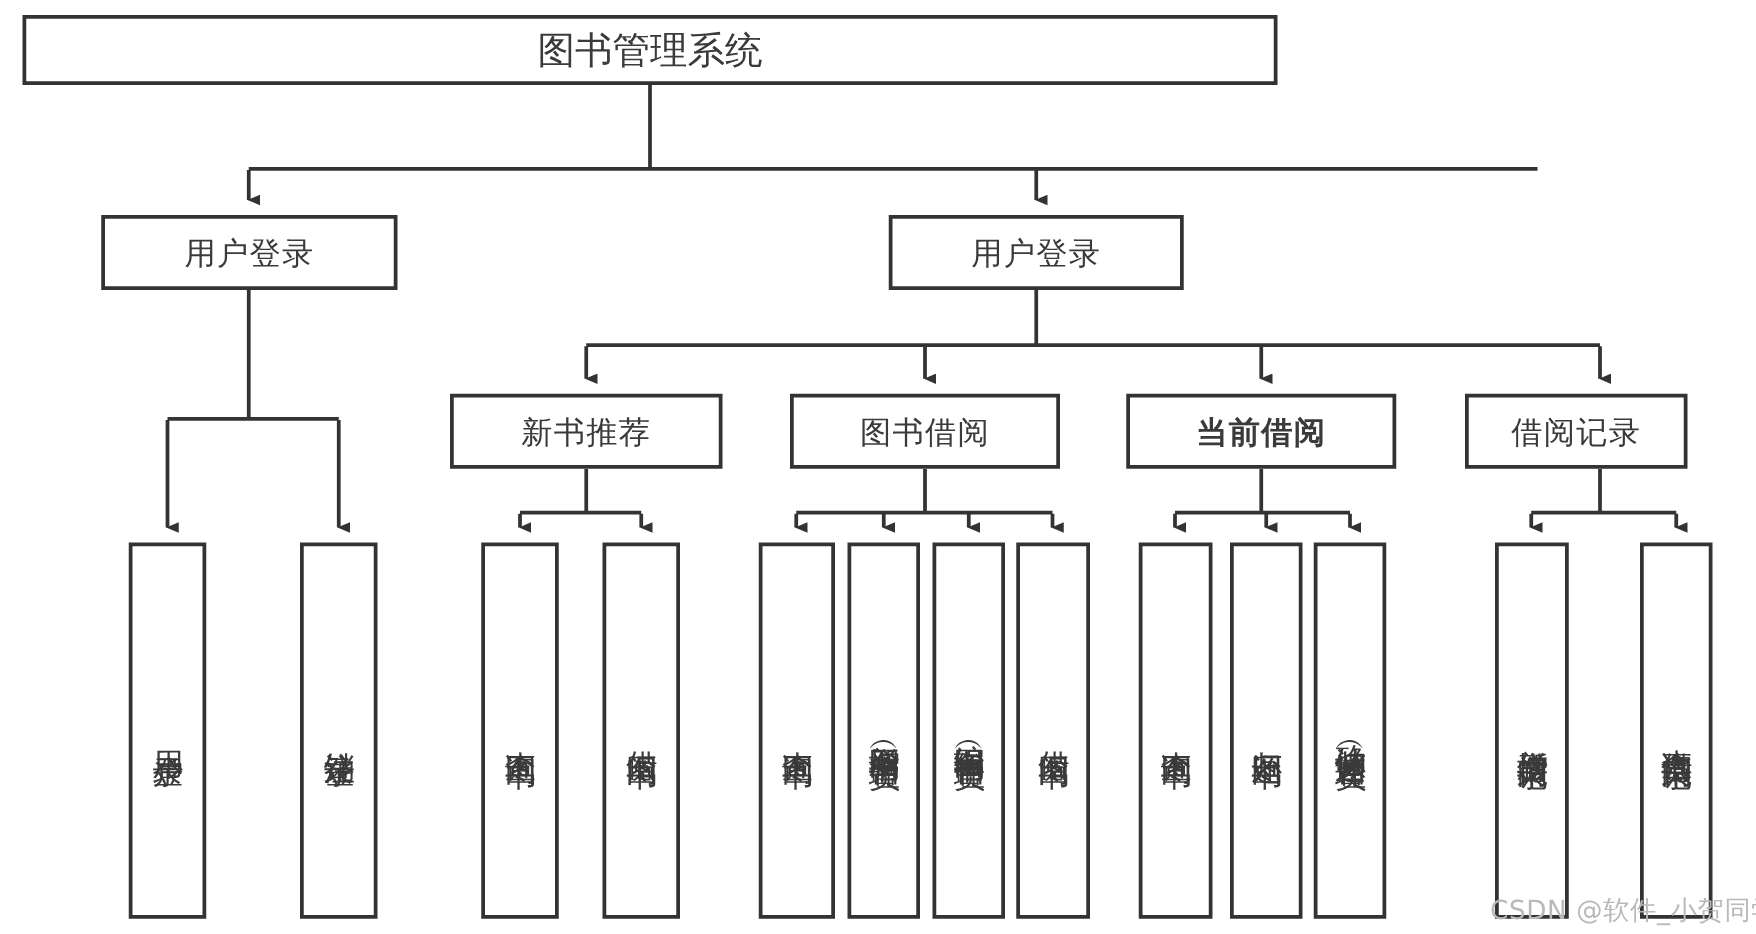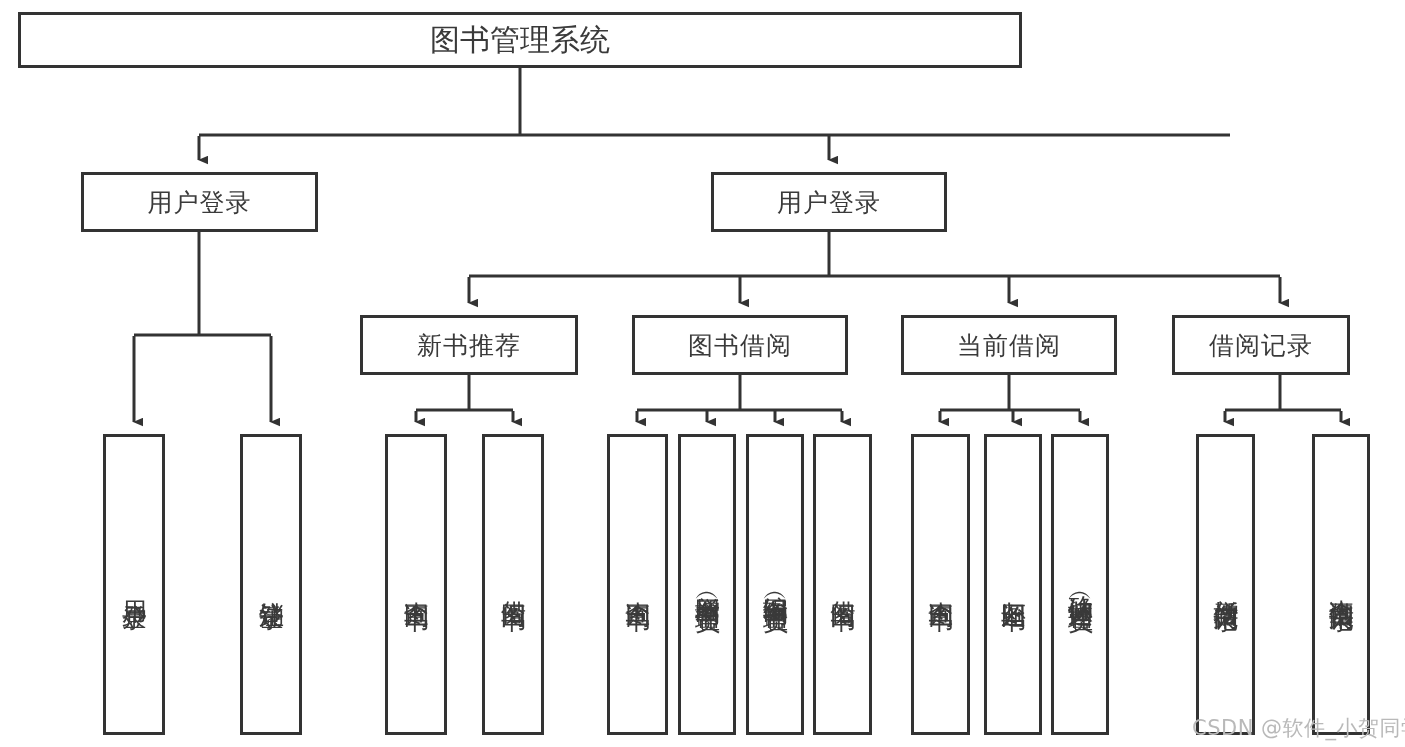--- a/index.html
+++ b/index.html
@@ -137,21 +137,21 @@
   <div class="node horiz" style="left:711px; top:172px; width:236px; height:60px;">
     <span>用户登录</span>
   </div>
 
   <div class="node horiz" style="left:360px; top:315px; width:218px; height:60px;">
     <span>新书推荐</span>
   </div>
   <div class="node horiz" style="left:632px; top:315px; width:216px; height:60px;">
     <span>图书借阅</span>
   </div>
-  <div class="node horiz" style="left:901px; top:315px; width:216px; height:60px;">
+  <div class="node horiz" style="left:901px; top:315px; width:216px; height:60px;font-weight:bold;">
     <span>当前借阅</span>
   </div>
   <div class="node horiz" style="left:1172px; top:315px; width:178px; height:60px;">
     <span>借阅记录</span>
   </div>
 
   <div class="leaf" style="left:103px; top:434px; width:62px; height:301px;">
     <span class="vtext">用户登录</span>
   </div>
   <div class="leaf" style="left:240px; top:434px; width:62px; height:301px;">

